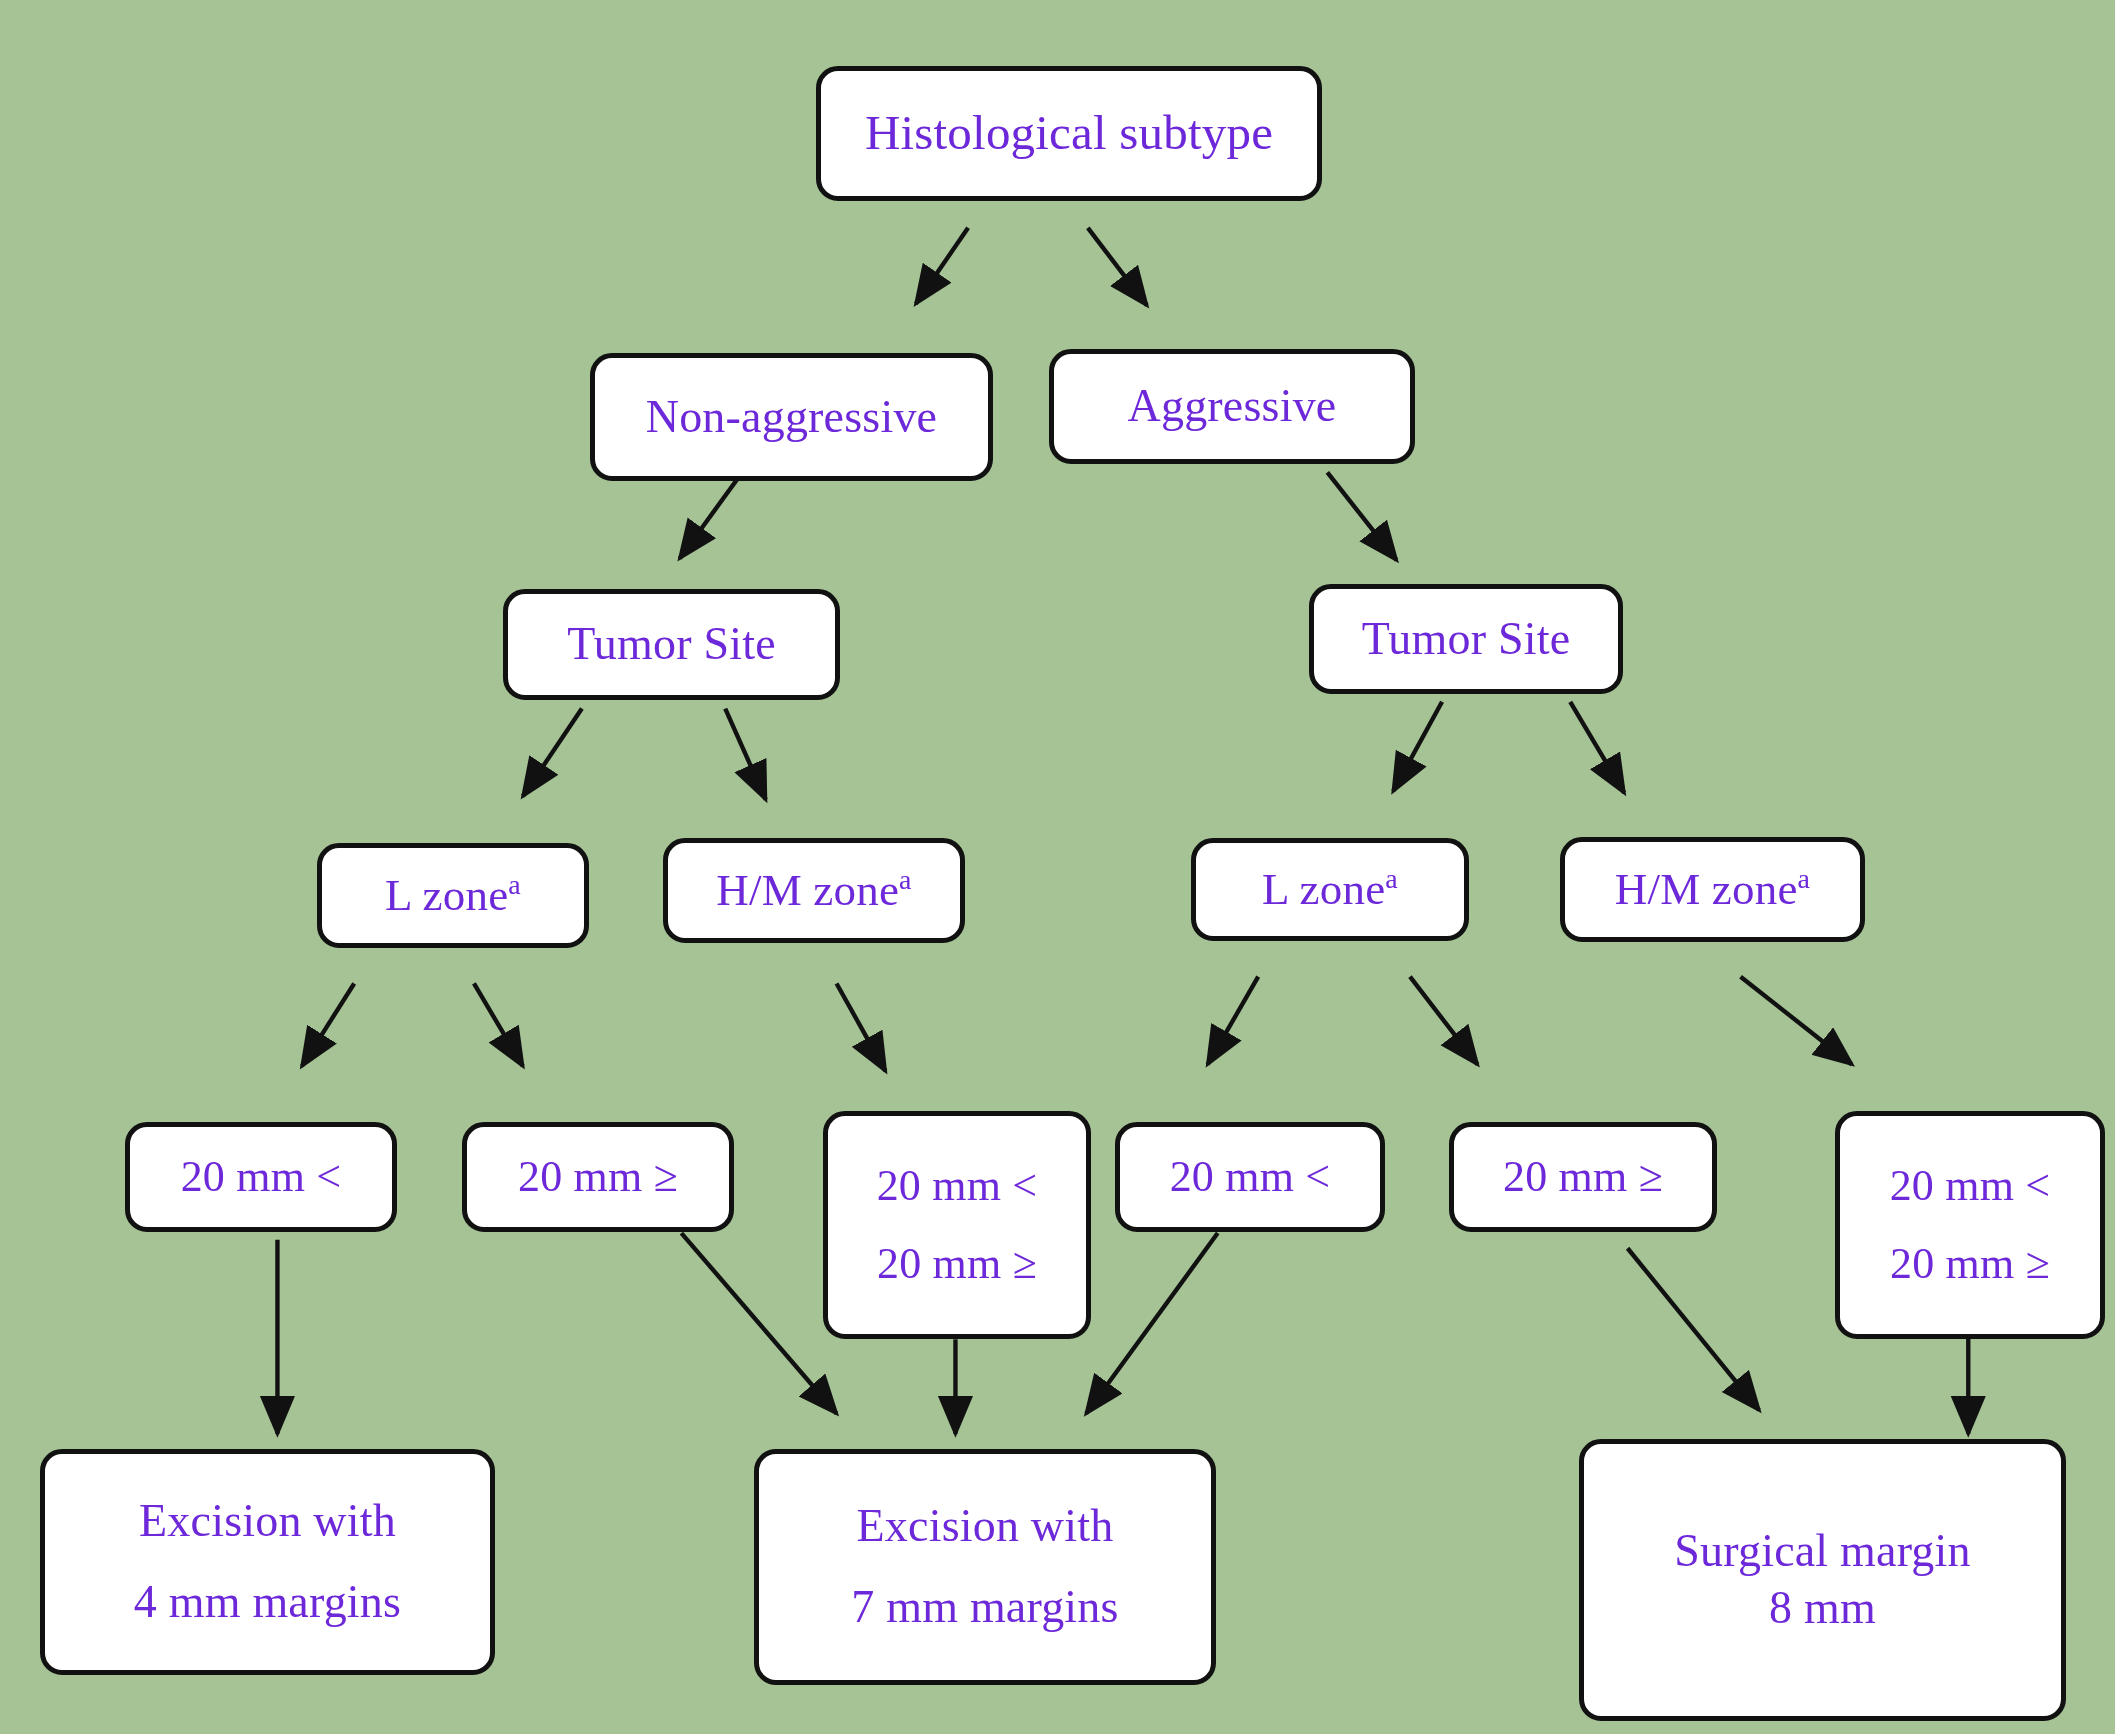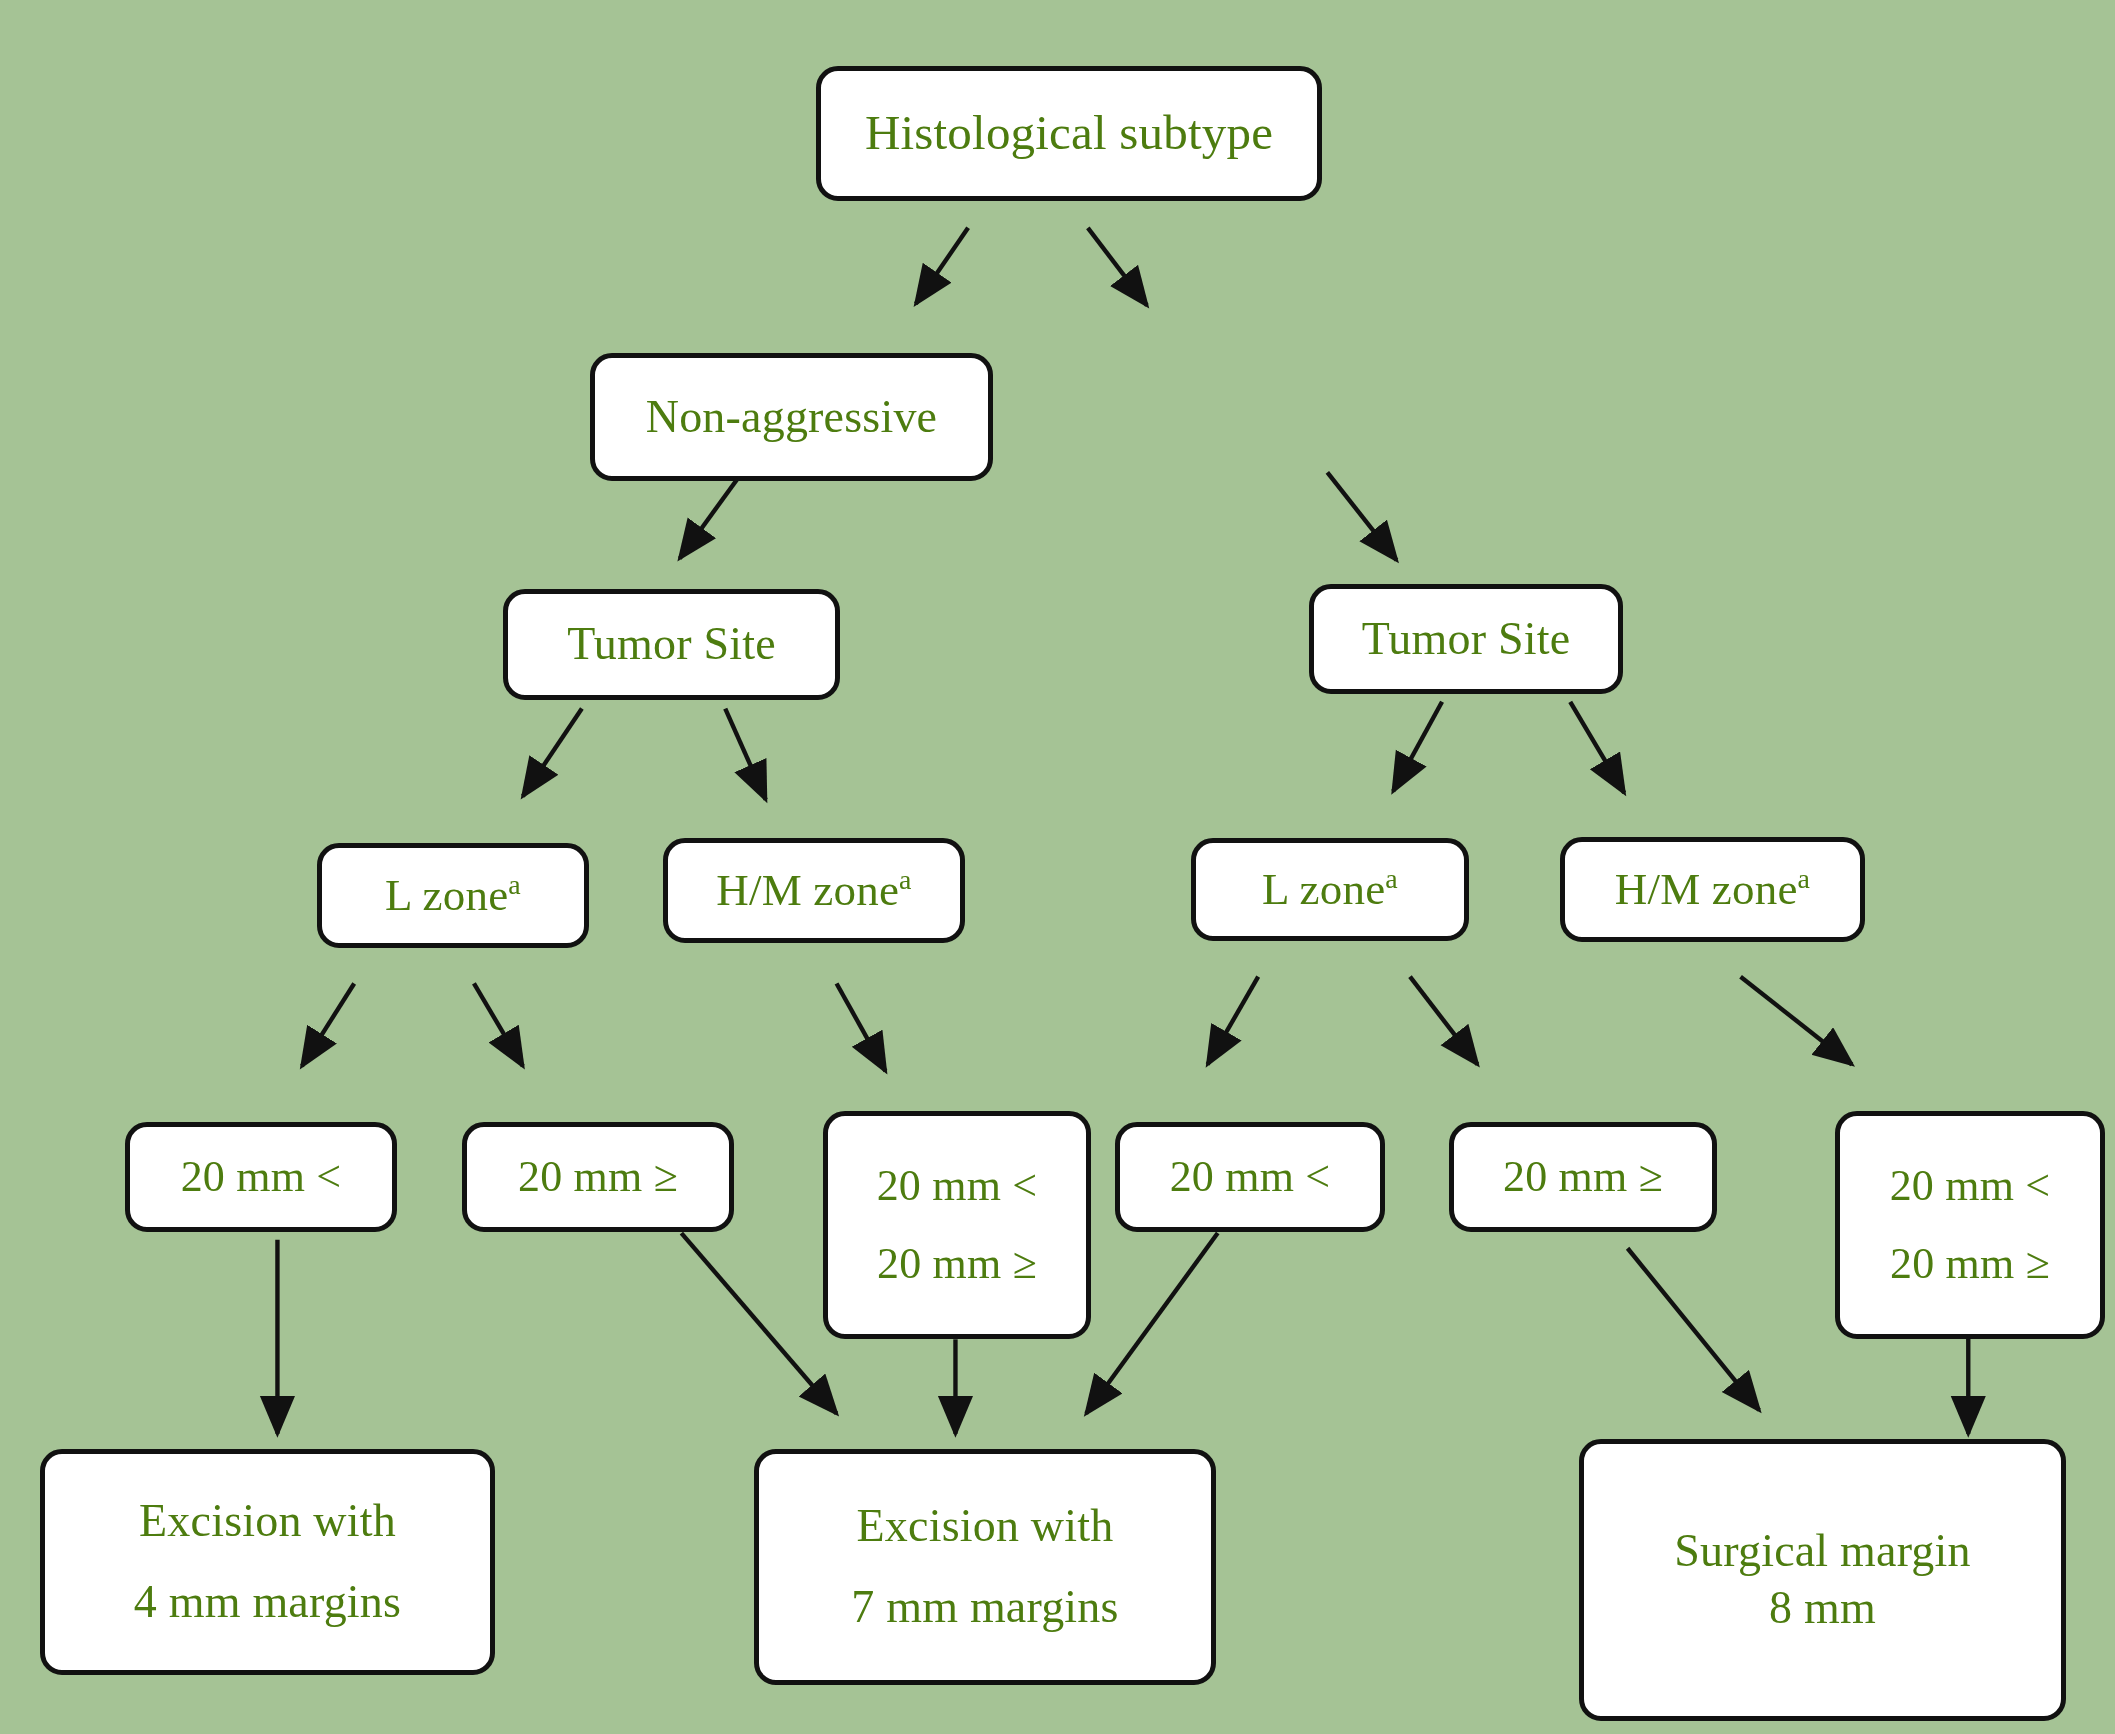--- a/index.html
+++ b/index.html
@@ -30,21 +30,21 @@
     position: absolute;
     box-sizing: border-box;
     background: #ffffff;
     border: 5.9px solid #111111;
     border-radius: 22px;
     display: flex;
     flex-direction: column;
     align-items: center;
     justify-content: center;
     text-align: center;
-    color: #4d7c0f;
+    color: #6d28d9;
     line-height: 1.15;
     letter-spacing: 0.2px;
   }
   .node .line { display: block; white-space: nowrap; }
   .node.two-line .line + .line { margin-top: 0.62em; }
   .node.three-line .line + .line { margin-top: 0.10em; }
   sup { font-size: 0.62em; vertical-align: super; line-height: 0; }
 </style>
 </head>
 <body>
@@ -97,20 +97,23 @@
     </g>
   </svg>
 
   <div class="node" style="left:816px; top:66px; width:506px; height:135px; font-size:49px;">
     <span class="line">Histological subtype</span>
   </div>
 
   <div class="node" style="left:590px; top:353px; width:403px; height:128px; font-size:46px;">
     <span class="line">Non-aggressive</span>
   </div>
+  <div class="node" style="left:1049px; top:349px; width:366px; height:115px; font-size:46px;">
+    <span class="line">Aggressive</span>
+  </div>
 
   <div class="node" style="left:503px; top:589px; width:337px; height:111px; font-size:46px;">
     <span class="line">Tumor Site</span>
   </div>
   <div class="node" style="left:1309px; top:584px; width:314px; height:110px; font-size:46px;">
     <span class="line">Tumor Site</span>
   </div>
 
   <div class="node" style="left:317px; top:843px; width:272px; height:105px; font-size:45px;">
     <span class="line"><span>L zone</span><sup>a</sup></span>

